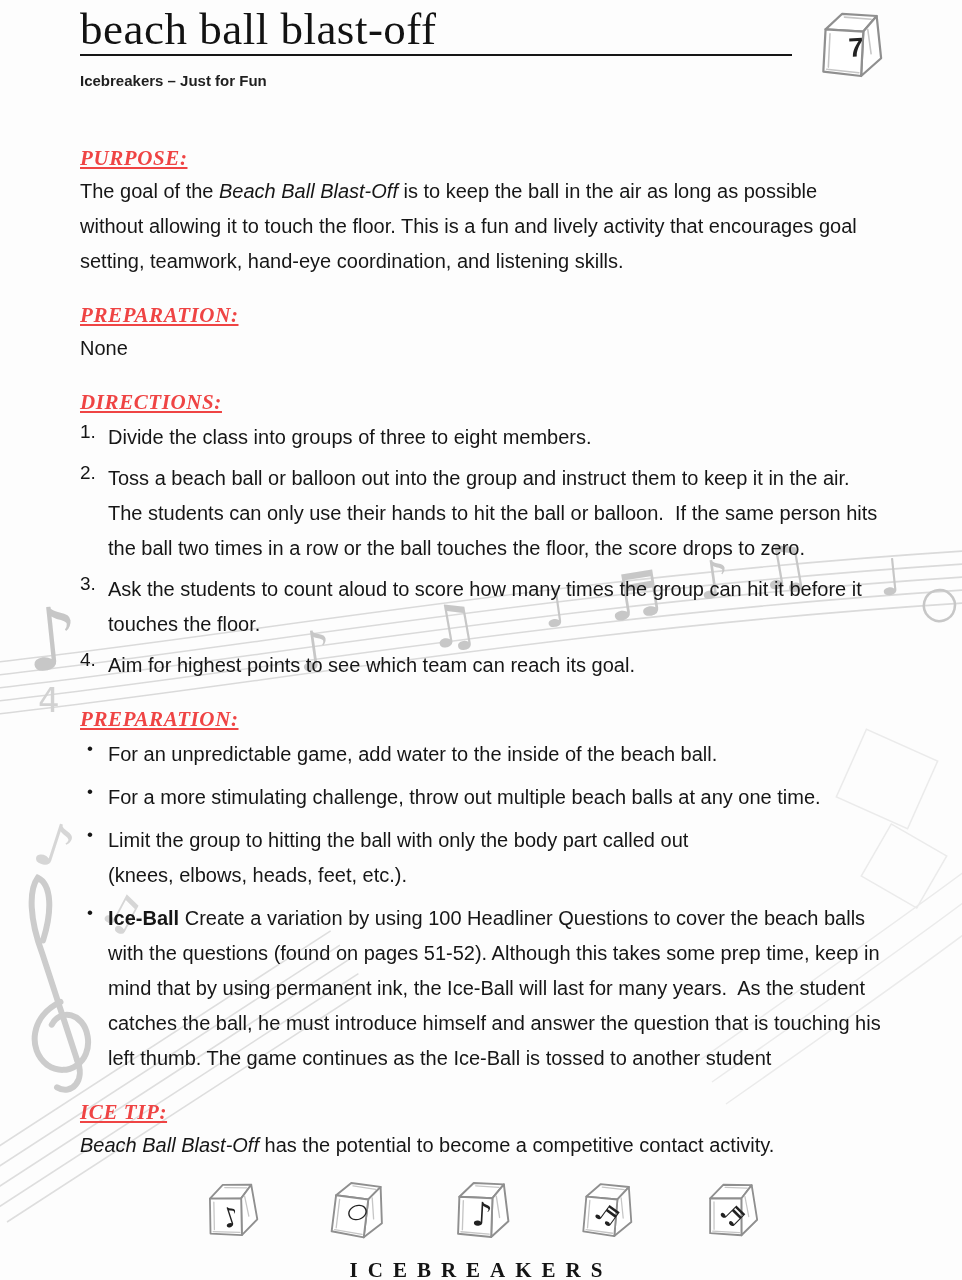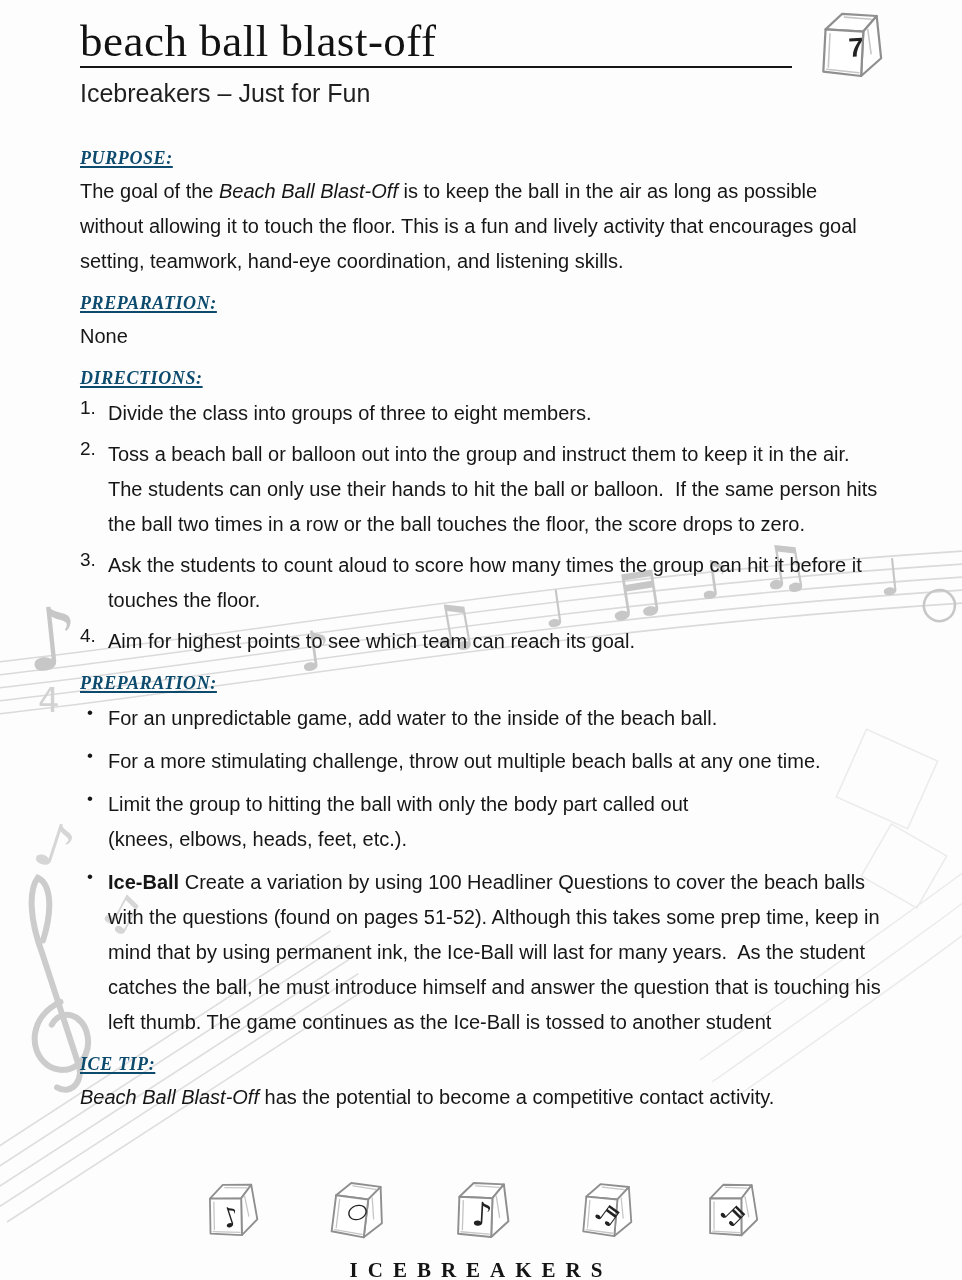--- a/index.html
+++ b/index.html
@@ -11,54 +11,56 @@
     background: #fdfdfd;
     overflow: hidden;
     font-family: "Liberation Sans", sans-serif;
     color: #1b1b1b;
   }
   .watermark {
     position: absolute; inset: 0; z-index: 0;
     pointer-events: none;
   }
   .content {
-    position: absolute; left: 80px; top: 16px; width: 802px; z-index: 2;
+    position: absolute; left: 80px; top: 4px; width: 802px; z-index: 2;
   }
   .page-title {
     padding-top: 2px;
     font-family: "Liberation Serif", serif;
     font-weight: 400;
     font-size: 45px; line-height: 47px;
     letter-spacing: 0.5px;
     color: #121212;
   }
   .title-rule {
     margin-top: 1px;
     width: 712px; height: 0;
     border-top: 2.6px solid #161616;
   }
   .subtitle {
     margin-top: 13px;
-    font-size: 25px; line-height: 24px;
+    font-size: 15px; line-height: 24px;
     color: #1f1f1f;
+    font-weight: bold;
   }
   .sections { margin-top: 41px; }
   .doc-section { margin-bottom: 12px; }
   .sec-heading {
     display: inline-block;
     font-family: "Liberation Serif", serif;
     font-style: italic;
     font-weight: 700;
-    font-size: 18px; line-height: 25px;
+    font-size: 21px; line-height: 25px;
     letter-spacing: 0.6px;
-    color: #0c4a6e;
+    color: #ef4444;
     text-decoration: underline;
     text-decoration-thickness: 2px;
     text-underline-offset: 2px;
     margin-bottom: 3px;
+    margin-top: 12px;
   }
   .body-text {
     font-size: 20px; line-height: 35px;
     color: #161616;
     white-space: pre-wrap;
   }
   .it { font-style: italic; }
   .bold-lead { font-weight: 700; text-align: right; }
   ol.directions, ul.variations { list-style: none; }
   ol.directions li, ul.variations li {

